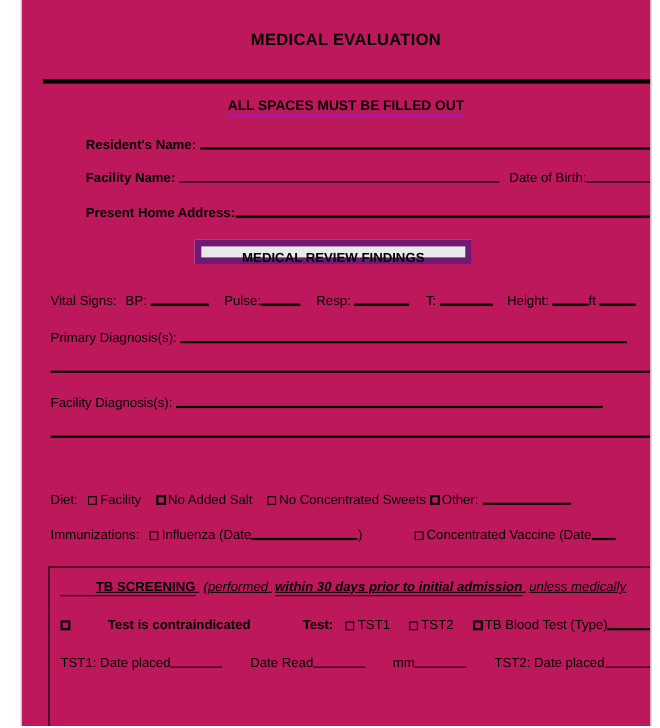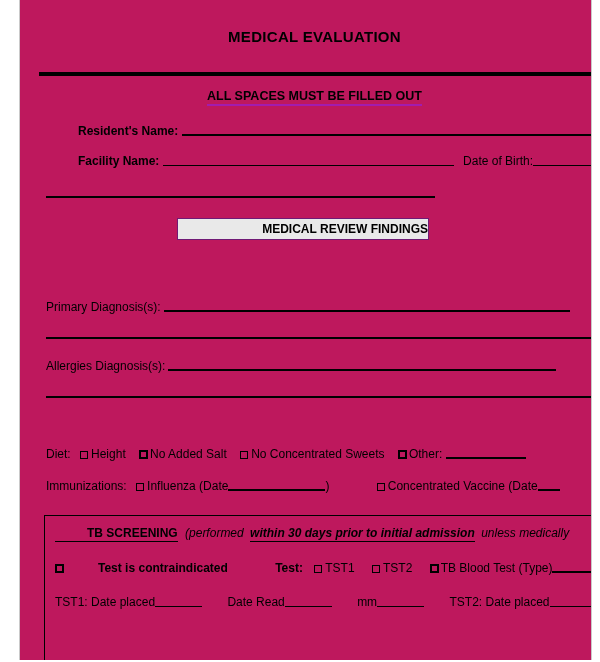--- a/index.html
+++ b/index.html
@@ -83,23 +83,23 @@
     margin-bottom: -1px;
   }
 
   .findings-box {
     position: absolute;
     left: 157px;
     top: 218px;
     width: 252px;
     height: 22px;
     background: #e9e9e9;
-    border: 1px solid #701a75;
-    box-sizing: border-box;
-    text-align: right;
+    border: 6px solid #701a75;
+    box-sizing: border-box;
+    text-align: center;
     font-size: 12px;
     font-weight: bold;
     line-height: 20px;
   }
 
   .longline {
     position: absolute;
     height: 0;
     border-bottom: 2px solid #000;
   }
@@ -131,20 +131,21 @@
     height: 152px;
     border: 1.5px solid #000;
     box-sizing: border-box;
   }
   .tb-head {
     position: absolute;
     left: 10px;
     top: 10px;
     font-size: 12px;
     white-space: nowrap;
+    text-decoration: underline;
   }
   .tb-head .u { border-bottom: 1.5px solid #000; padding-bottom: 1px; }
   .it { font-style: italic; }
   .bi { font-style: italic; font-weight: bold; }
   .tb-row2 {
     position: absolute;
     left: 10px;
     top: 43px;
     font-size: 12px;
     white-space: nowrap;
@@ -175,45 +176,53 @@
     <span class="ul" style="width:418px;"></span>
   </div>
 
   <div class="row" style="top:153px;">
     <span class="b">Facility Name:</span>
     <span class="ul-thin" style="width:291px;"></span>
     <span class="reg" style="margin-left:6px;">Date of Birth:</span><span class="ul-thin" style="width:73px;"></span>
   </div>
 
   <div class="row" style="top:184px;">
-    <span class="ul" style="width:389px;"></span>
+    <span class="b">Present Home Address:</span><span class="ul" style="width:389px;"></span>
   </div>
 
   <div class="findings-box">
     <span>MEDICAL REVIEW FINDINGS</span>
   </div>
 
+  <div class="row" style="top:264px;">
+    <span>Vital Signs:</span>
+    <span style="margin-left:5px;">BP:</span><span class="ul" style="width:53px;margin-left:3px;"></span>
+    <span style="margin-left:11px;">Pulse:</span><span class="ul" style="width:36px;"></span>
+    <span style="margin-left:11px;">Resp:</span><span class="ul" style="width:50px;margin-left:3px;"></span>
+    <span style="margin-left:12px;">T:</span><span class="ul" style="width:48px;margin-left:3px;"></span>
+    <span style="margin-left:10px;">Height:</span><span class="ul" style="width:33px;margin-left:3px;"></span><span>ft</span><span class="ul" style="width:33px;margin-left:3px;"></span>
+  </div>
 
   <div class="row" style="top:298px;">
     <span>Primary Diagnosis(s):</span><span class="ul" style="width:406px;margin-left:3px;"></span>
   </div>
   <div class="longline" style="left:26px; top:337px; width:548px;"></div>
 
   <div class="row" style="top:357px;">
-    <span>Allergies Diagnosis(s):</span><span class="ul" style="width:388px;margin-left:3px;"></span>
+    <span>Facility Diagnosis(s):</span><span class="ul" style="width:388px;margin-left:3px;"></span>
   </div>
   <div class="longline" style="left:26px; top:396px; width:548px;"></div>
 
 
   <div class="row" style="top:445px;">
     <span>Diet:</span>
-    <span style="margin-left:6px;"><span class="cbox"></span><span>Height</span></span>
+    <span style="margin-left:6px;"><span class="cbox"></span><span>Facility</span></span>
     <span style="margin-left:10px;"><span class="cbox-bold"></span><span>No Added Salt</span></span>
     <span style="margin-left:10px;"><span class="cbox"></span><span>No Concentrated Sweets</span></span>
-    <span style="margin-left:10px;"><span class="cbox-bold"></span><span>Other:</span></span><span class="ul" style="width:80px;margin-left:4px;"></span>
+    <span style="margin-left:0;"><span class="cbox-bold"></span><span>Other:</span></span><span class="ul" style="width:80px;margin-left:4px;"></span>
   </div>
 
   <div class="row" style="top:477px;">
     <span>Immunizations:</span>
     <span style="margin-left:6px;"><span class="cbox"></span><span>Influenza (Date</span></span><span class="ul" style="width:97px;"></span><span>)</span>
     <span style="margin-left:44px;"><span class="cbox"></span><span>Concentrated Vaccine (Date</span></span><span class="ul" style="width:22px;"></span>
   </div>
 
   <div class="tb-box">
 

